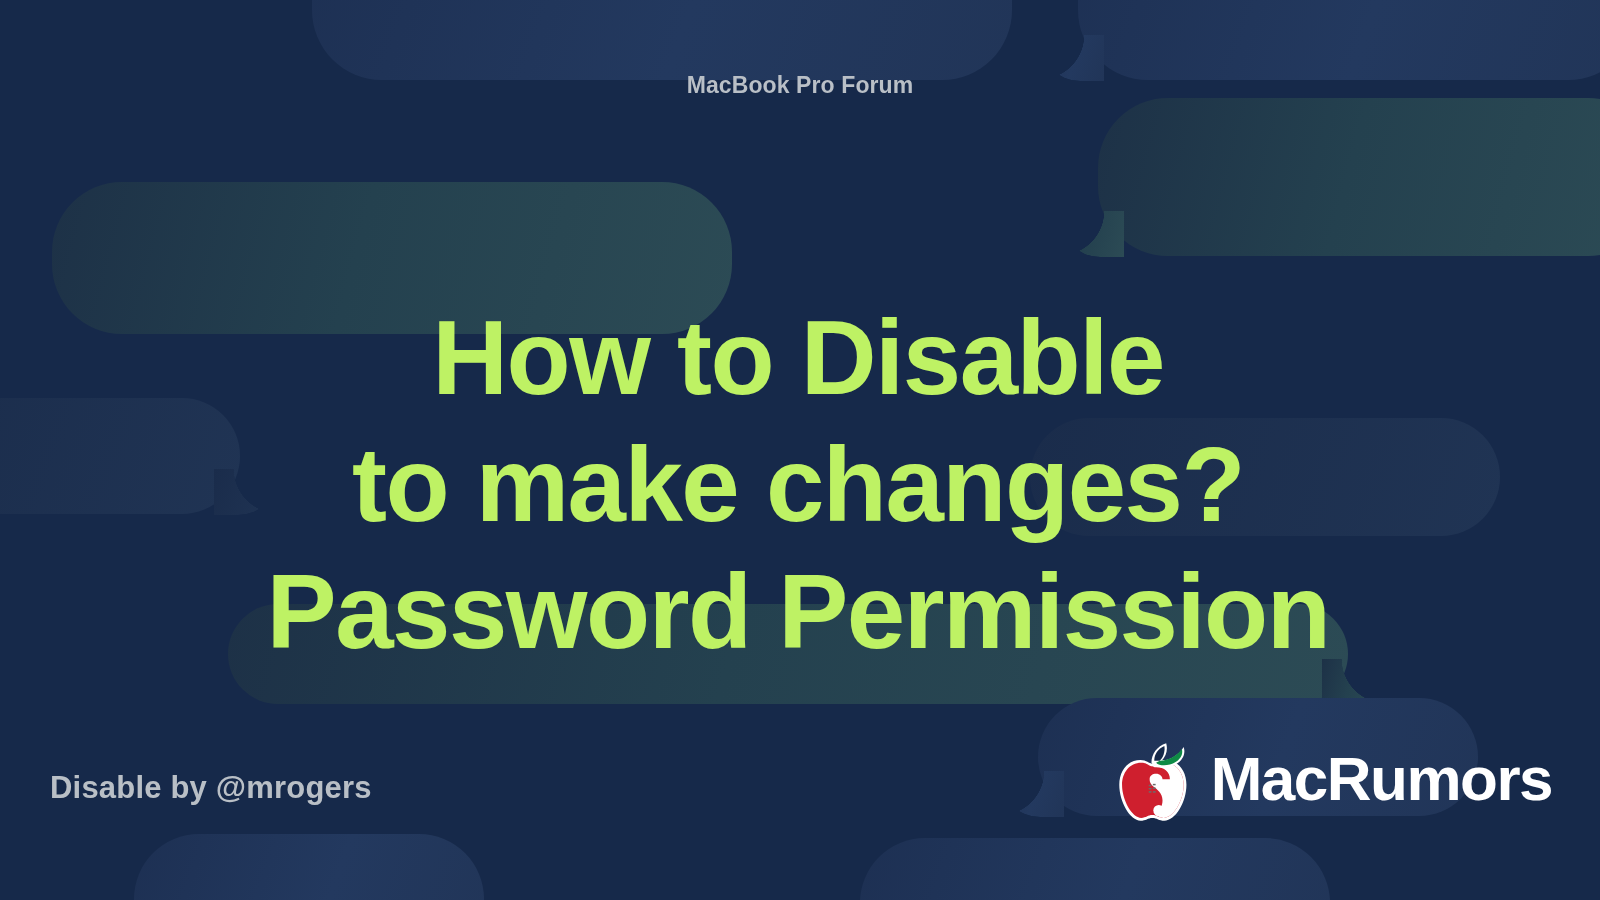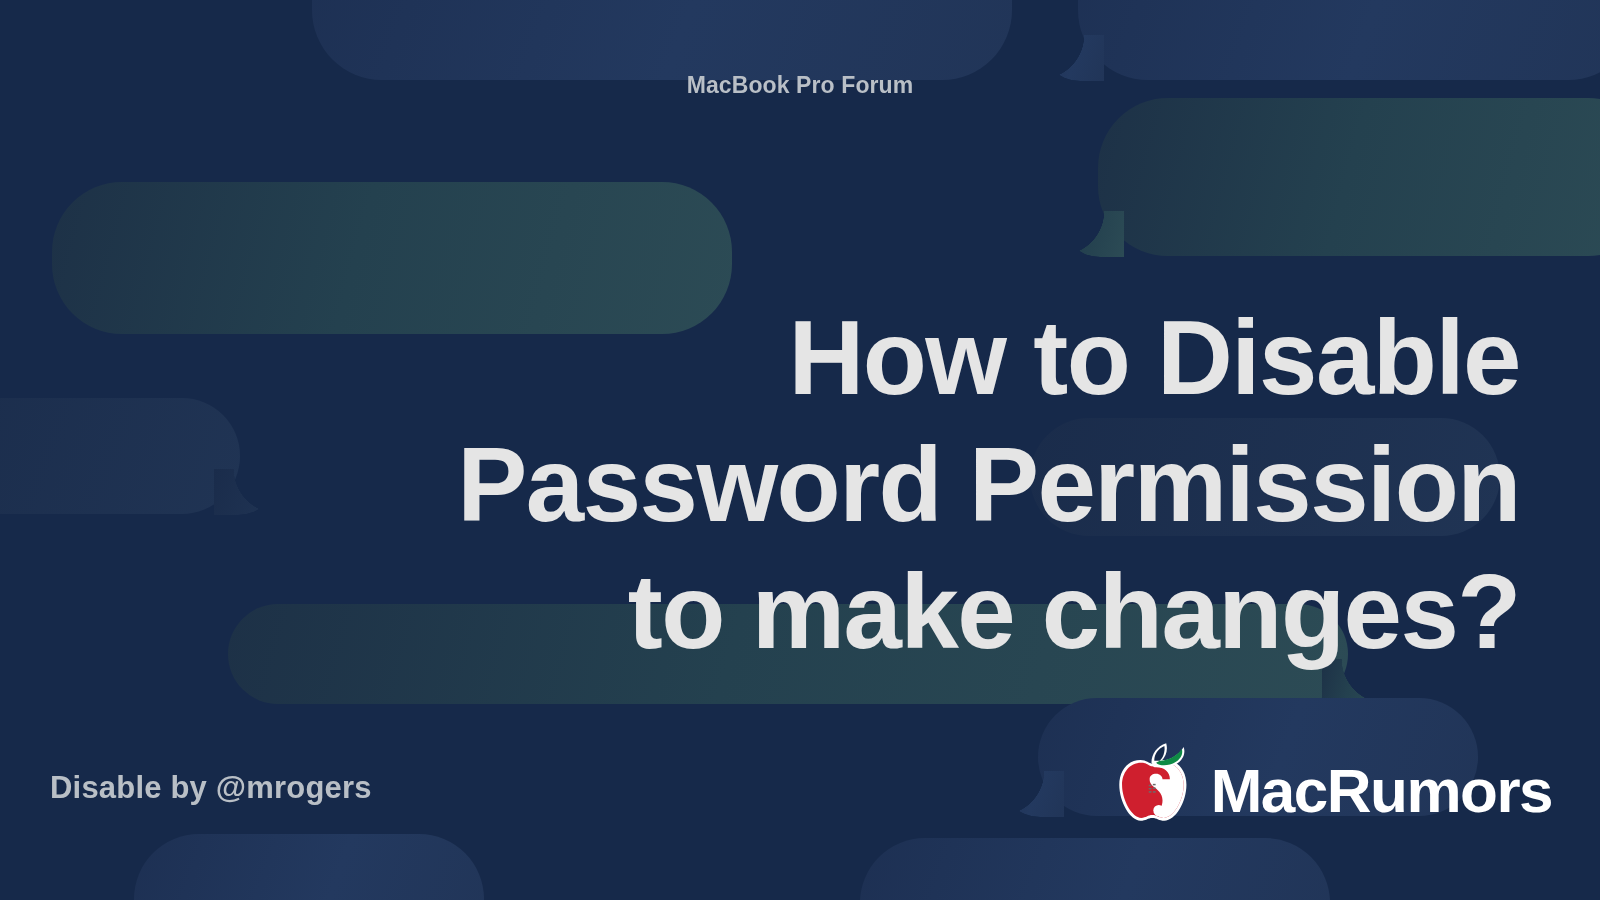--- a/index.html
+++ b/index.html
@@ -92,22 +92,22 @@
     font-weight: bold;
     letter-spacing: 0.1px;
     color: #b9bfc6;
   }
 
   #headline {
     position: absolute;
     left: 76px;
     right: 80px;
     top: 224px;
-    text-align: right;
-    color: #e5e5e5;
+    text-align: center;
+    color: #bef264;
     font-family: "Liberation Sans", sans-serif;
     font-weight: bold;
     font-size: 105px;
     line-height: 1.21;
     letter-spacing: -1.5px;
   }
   #headline .line { display: block; white-space: nowrap; }
 
   #posted-by {
     position: absolute;
@@ -117,21 +117,21 @@
     font-weight: bold;
     color: #b9bfc6;
     letter-spacing: 0.2px;
   }
 
   #brand {
     position: absolute;
     right: 48px;
     top: 736px;
     display: flex;
-    align-items: flex-end;
+    align-items: center;
     gap: 8px;
   }
   #brand-mark { width: 92px; height: 92px; display:block; }
   #brand-name {
     color: #ffffff;
     font-size: 62px;
     font-weight: bold;
     letter-spacing: -1.5px;
     line-height: 1;
     padding-bottom: 6px;
@@ -179,22 +179,22 @@
         <div class="body"></div>
       </div>
   </div>
 
   <div id="content">
 
     <div id="forum-label">MacBook Pro Forum</div>
 
     <h1 id="headline">
       <span class="line">How to Disable</span>
+      <span class="line">to make changes?</span>
       <span class="line">Password Permission</span>
-      <span class="line">to make changes?</span>
     </h1>
 
     <div id="posted-by">Disable by @mrogers</div>
 
     <div id="brand">
       <svg id="brand-mark" viewBox="0 0 100 100" aria-hidden="true">
 
         <path d="M32 26 C18 26 9 38 9 53 C9 72 21 92 32 92 C38 92 40 89 45 89 C50 89 52 92 58 92 C70 92 82 72 82 53 C82 38 73 26 59 26 C52 26 49 30 45 30 C41 30 39 26 32 26 Z" fill="#ffffff"></path>
 
         <path d="M33 29 C20 29 12 40 12 53 C12 70 23 89 33 89 C38 89 40 86 45 86 C50 86 52 89 57 89 C68 89 79 70 79 53 C79 40 71 29 58 29 C52 29 49 33 45 33 C41 33 40 29 33 29 Z" fill="#cf1f2e"></path>

